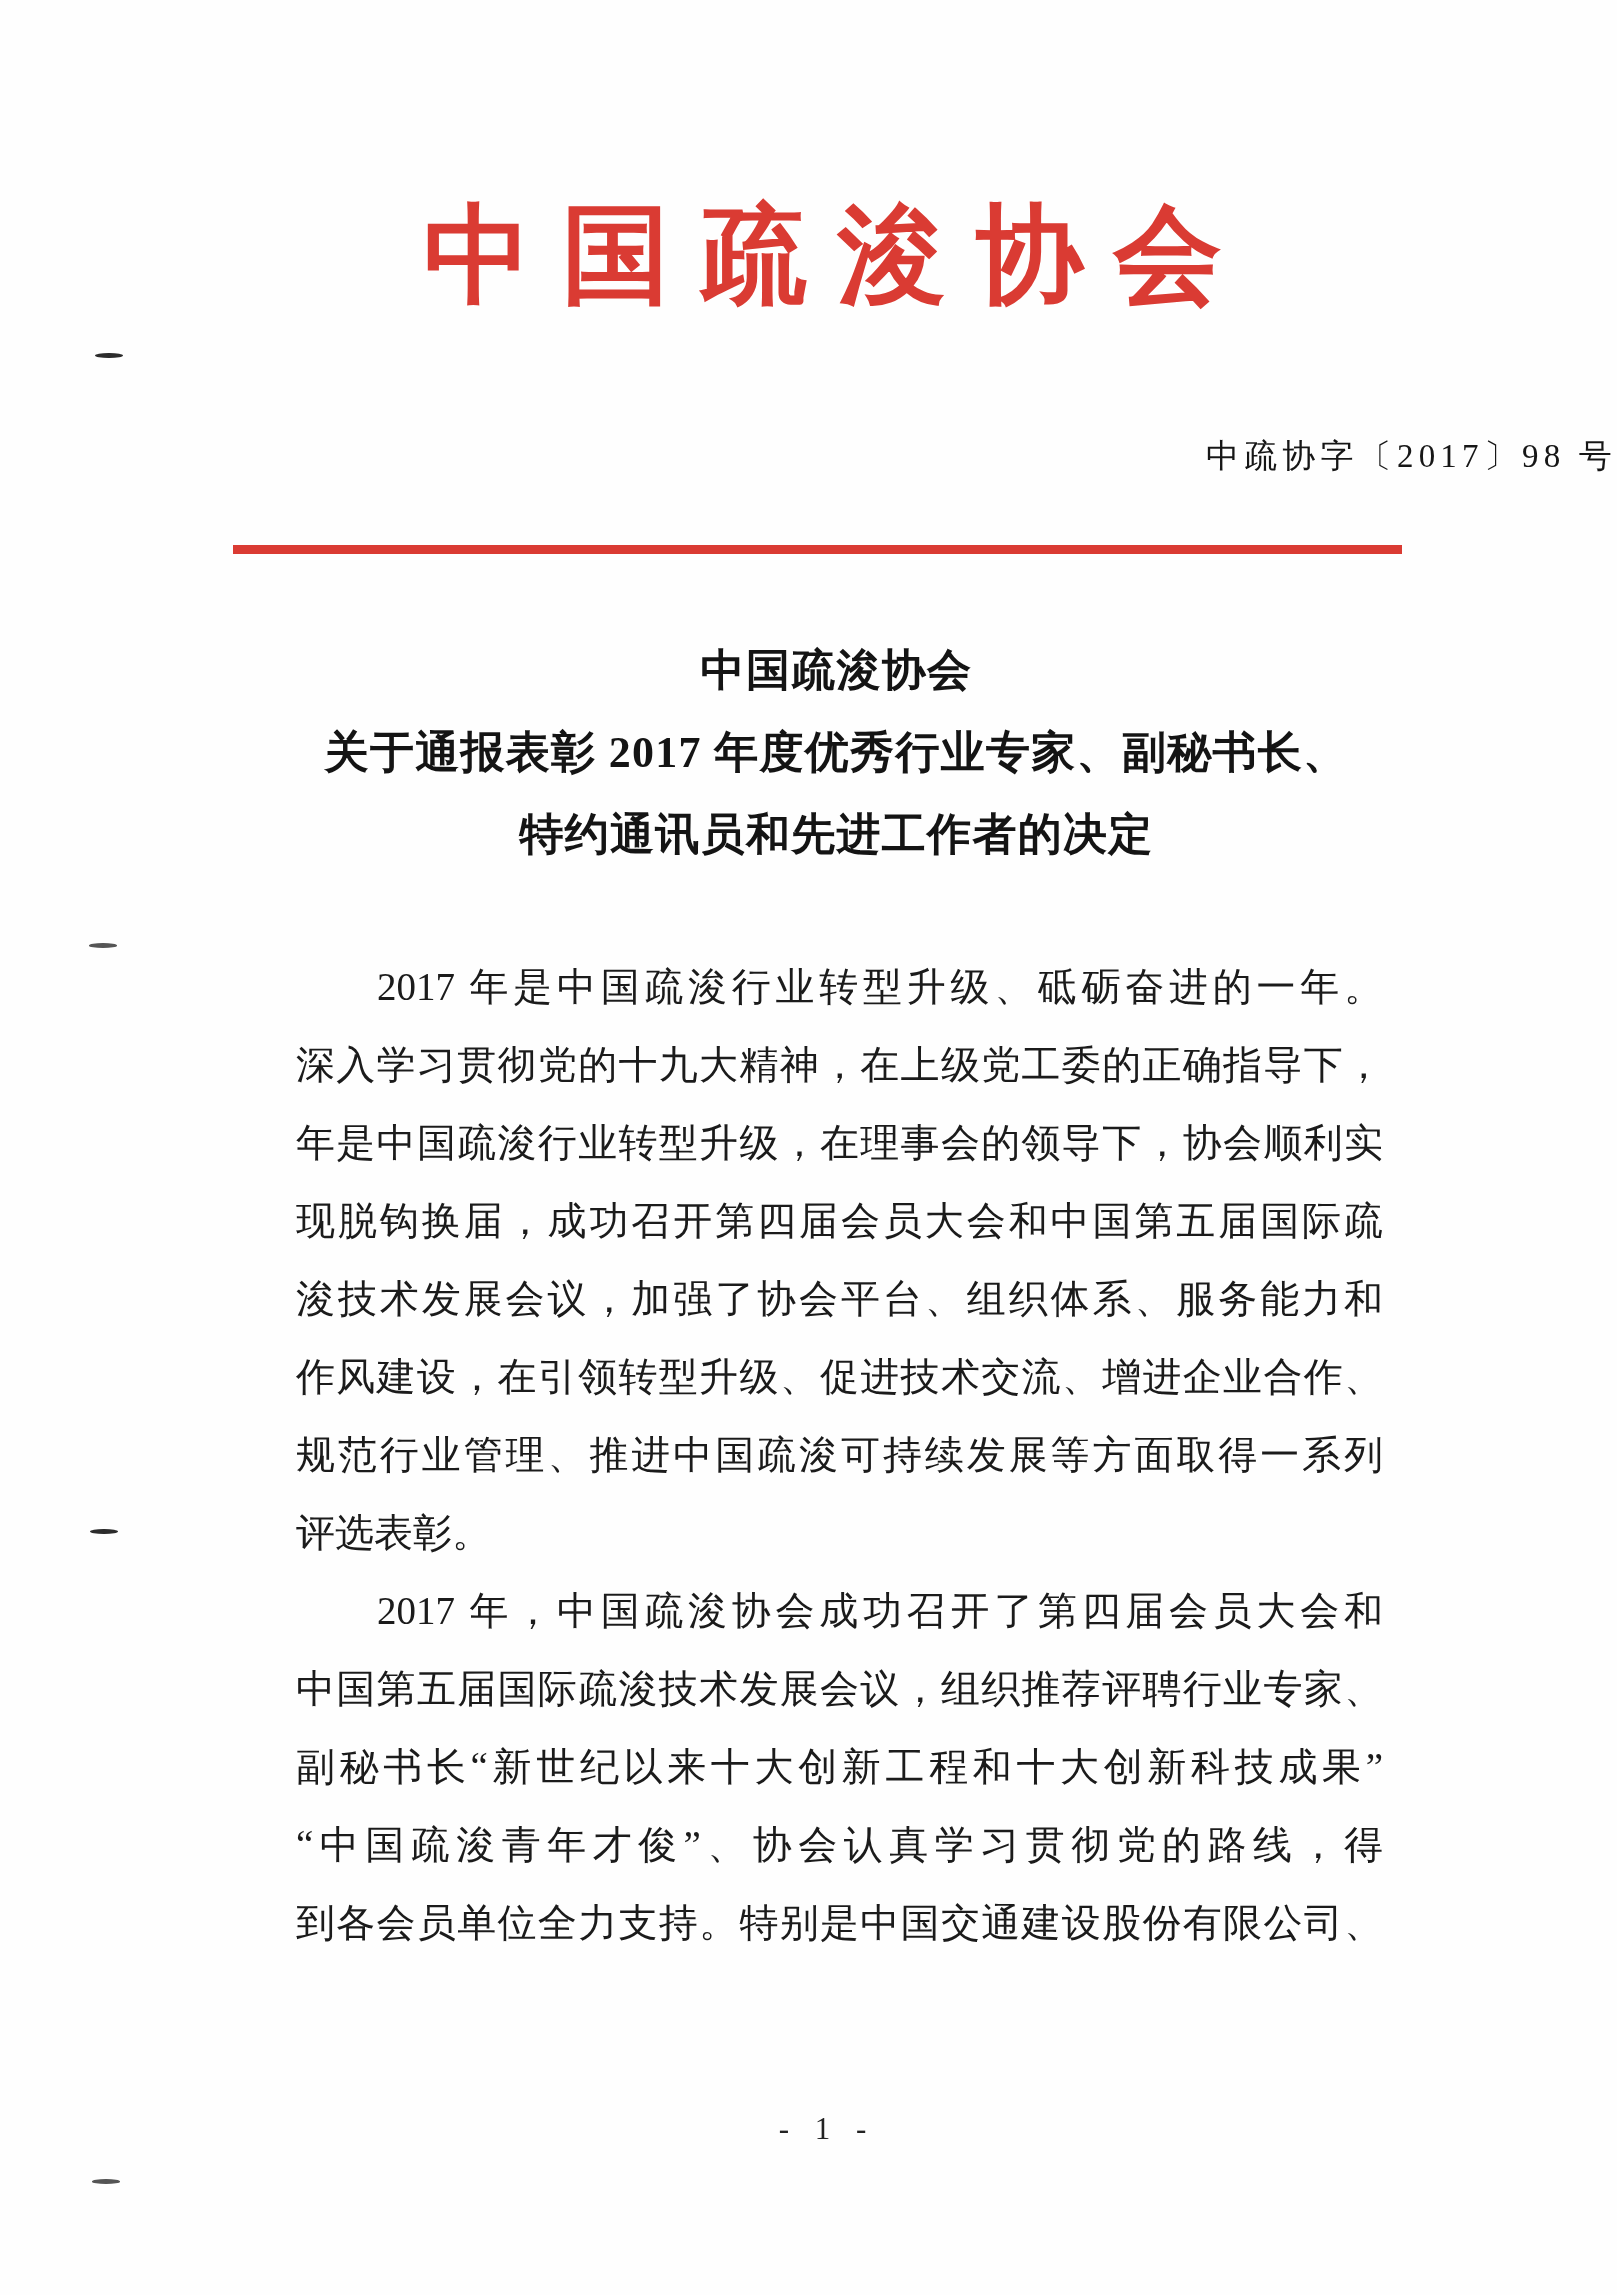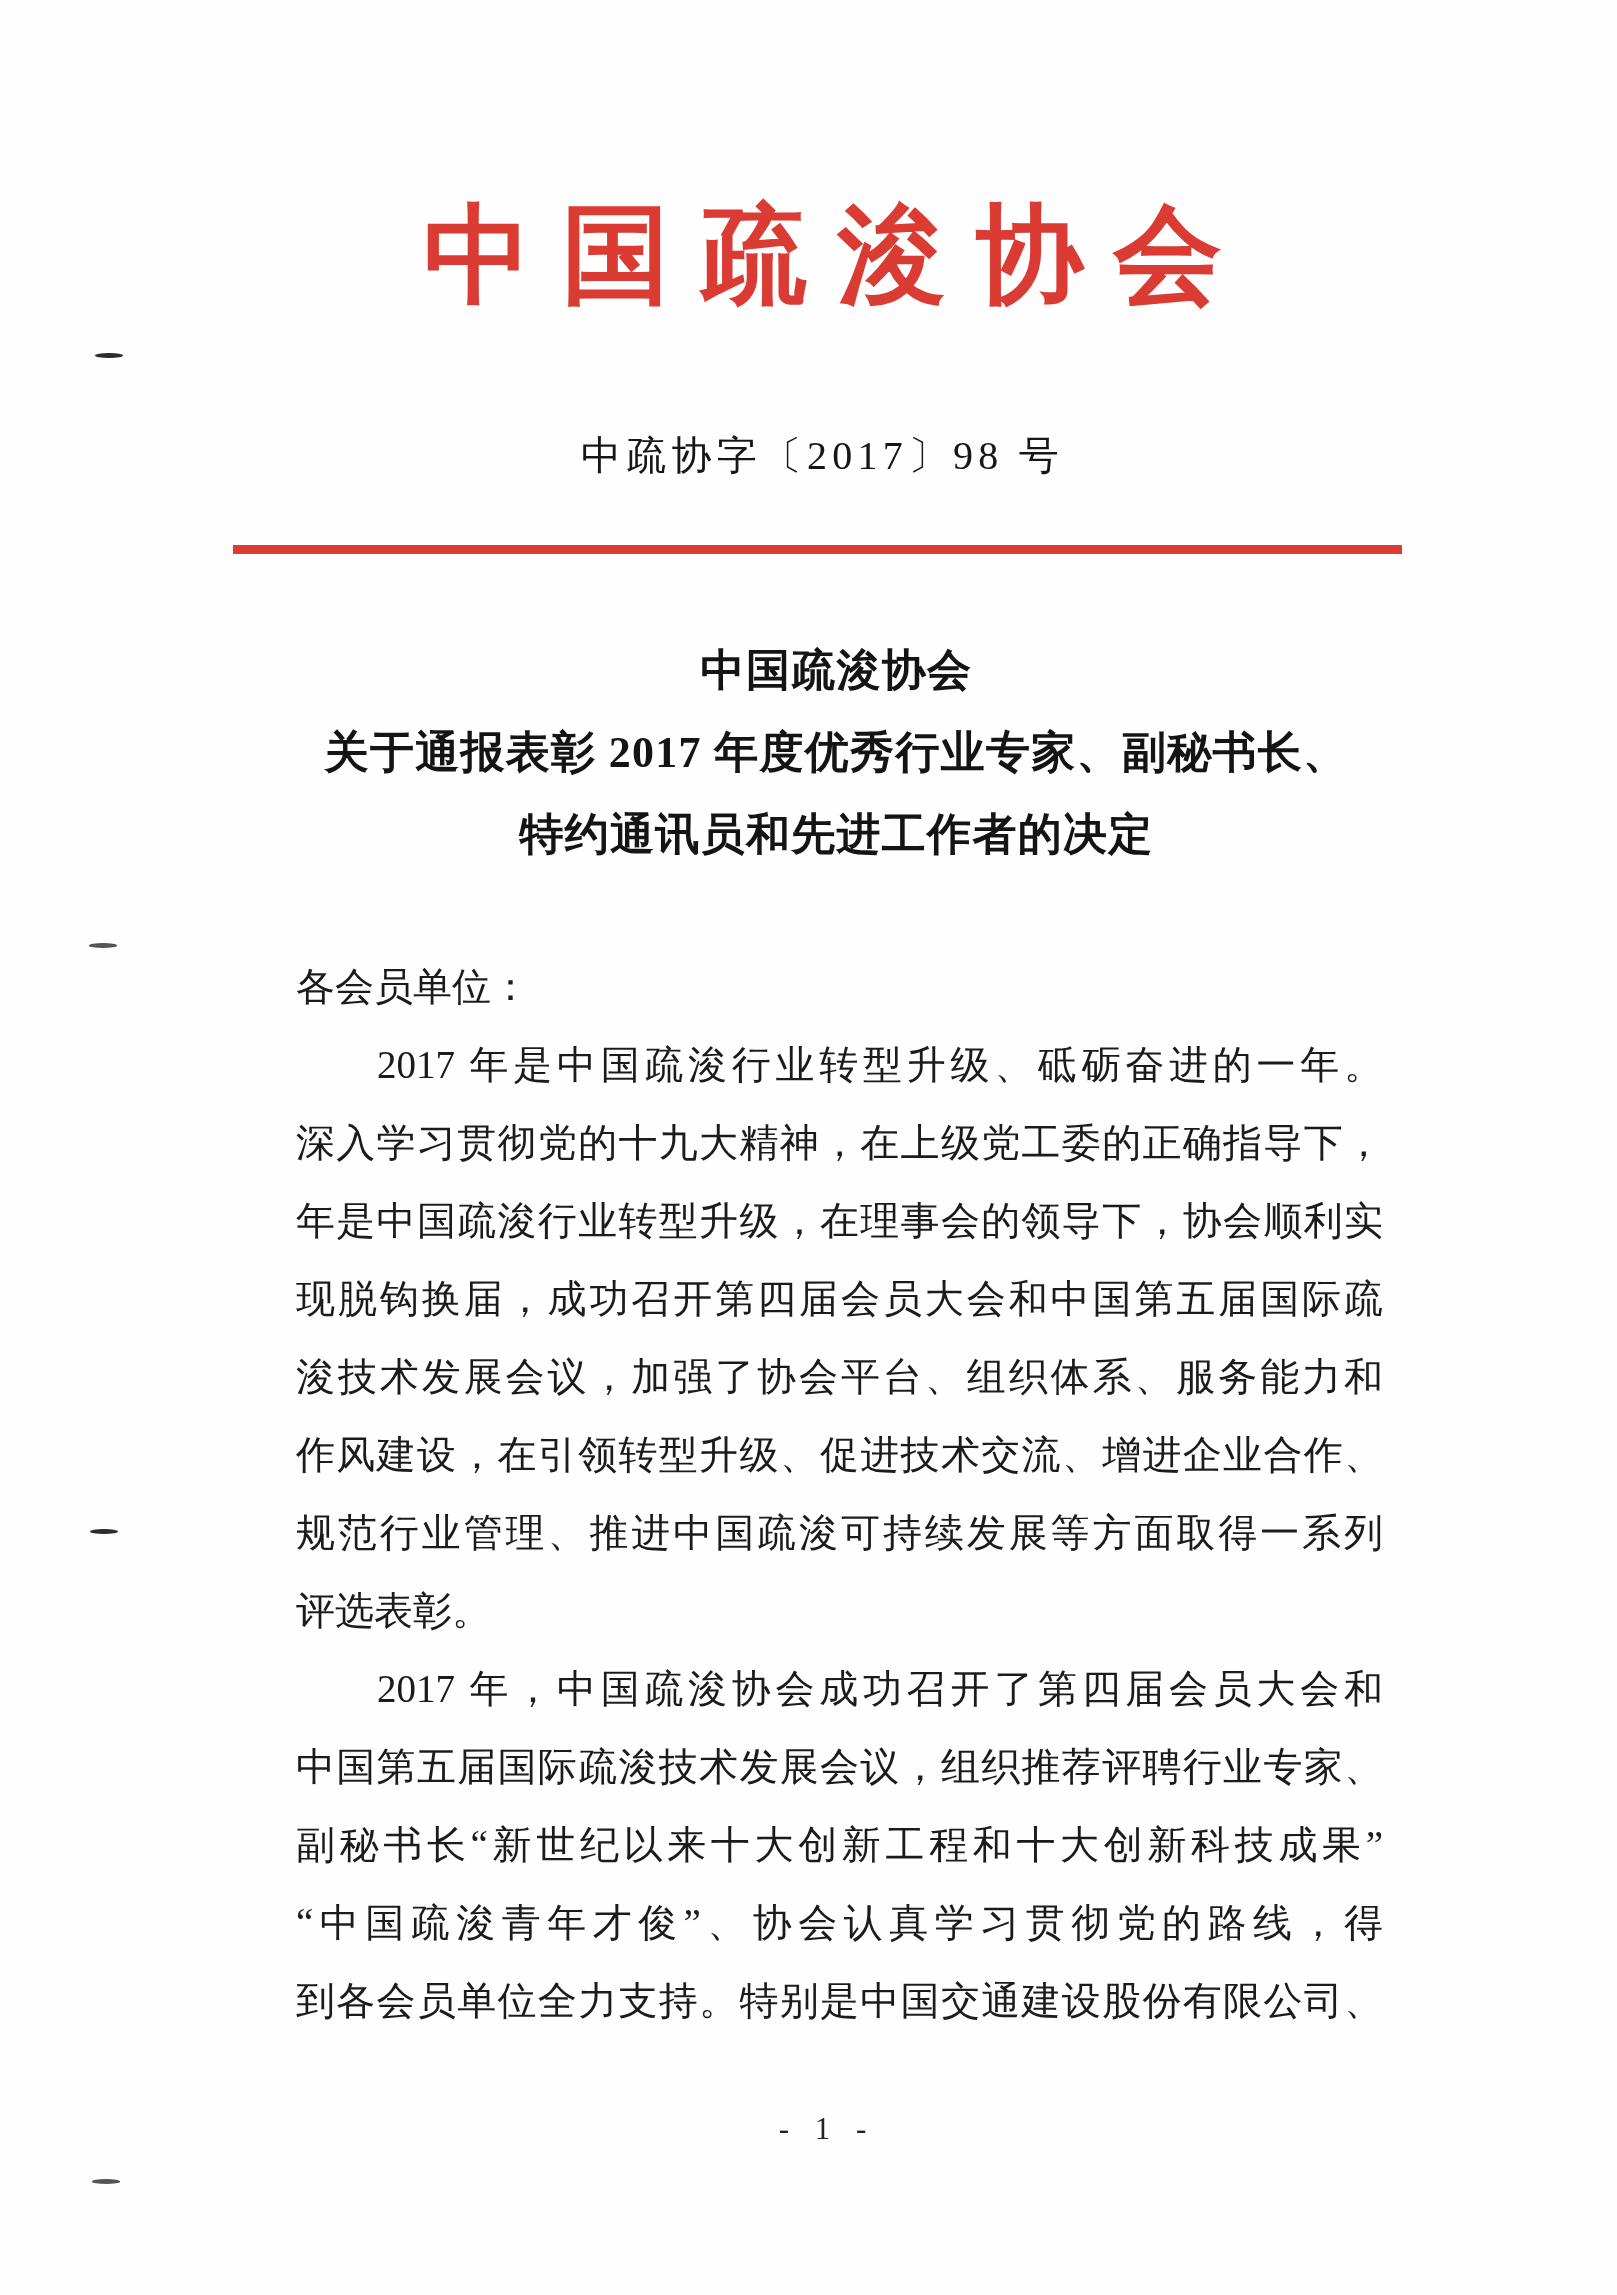--- a/index.html
+++ b/index.html
@@ -24,22 +24,22 @@
     font-weight: bold;
     color: var(--accent);
     letter-spacing: 30px;
     text-indent: 30px;
     white-space: nowrap;
   }
   
   .doc-number {
     position: absolute;
     top: 436px; left: 0; right: 0;
-    text-align: center;
-    font-size: 40px;
+    text-align: right;
+    font-size: 33px;
     line-height: 40px;
     letter-spacing: 5.2px;
     color: #161616;
     white-space: nowrap;
   }
   
   .red-line {
     position: absolute;
     top: 545px; left: 233px;
     width: 1169px; height: 8.5px;
@@ -102,21 +102,20 @@
 
   <div class="red-line"></div>
 
   <div class="title-block">
     <div class="t-line">中国疏浚协会</div>
     <div class="t-line">关于通报表彰 2017 年度优秀行业专家、副秘书长、</div>
     <div class="t-line">特约通讯员和先进工作者的决定</div>
   </div>
 
   <div class="body-block">
-    <div class="ln la">各会员单位：</div>
 
     <div class="ln j ind">2017 年是中国疏浚行业转型升级、砥砺奋进的一年。</div>
     <div class="ln j">深入学习贯彻党的十九大精神，在上级党工委的正确指导下，</div>
     <div class="ln j">年是中国疏浚行业转型升级，在理事会的领导下，协会顺利实</div>
     <div class="ln j">现脱钩换届，成功召开第四届会员大会和中国第五届国际疏</div>
     <div class="ln j">浚技术发展会议，加强了协会平台、组织体系、服务能力和</div>
     <div class="ln j">作风建设，在引领转型升级、促进技术交流、增进企业合作、</div>
     <div class="ln j">规范行业管理、推进中国疏浚可持续发展等方面取得一系列</div>
     <div class="ln la">评选表彰。</div>
 

